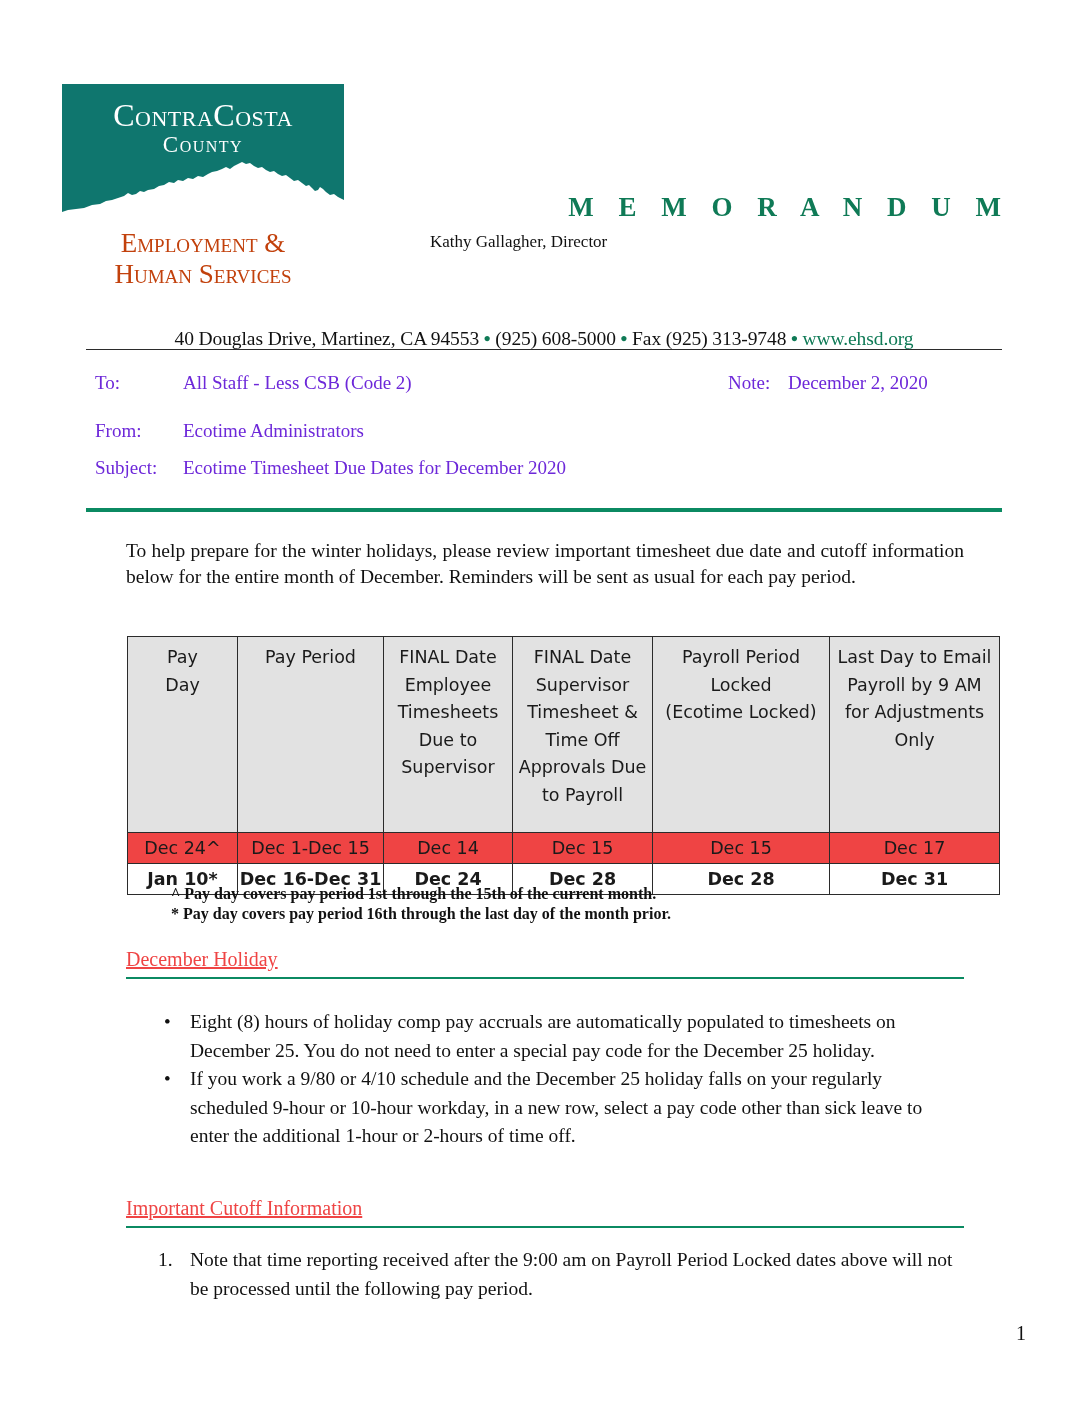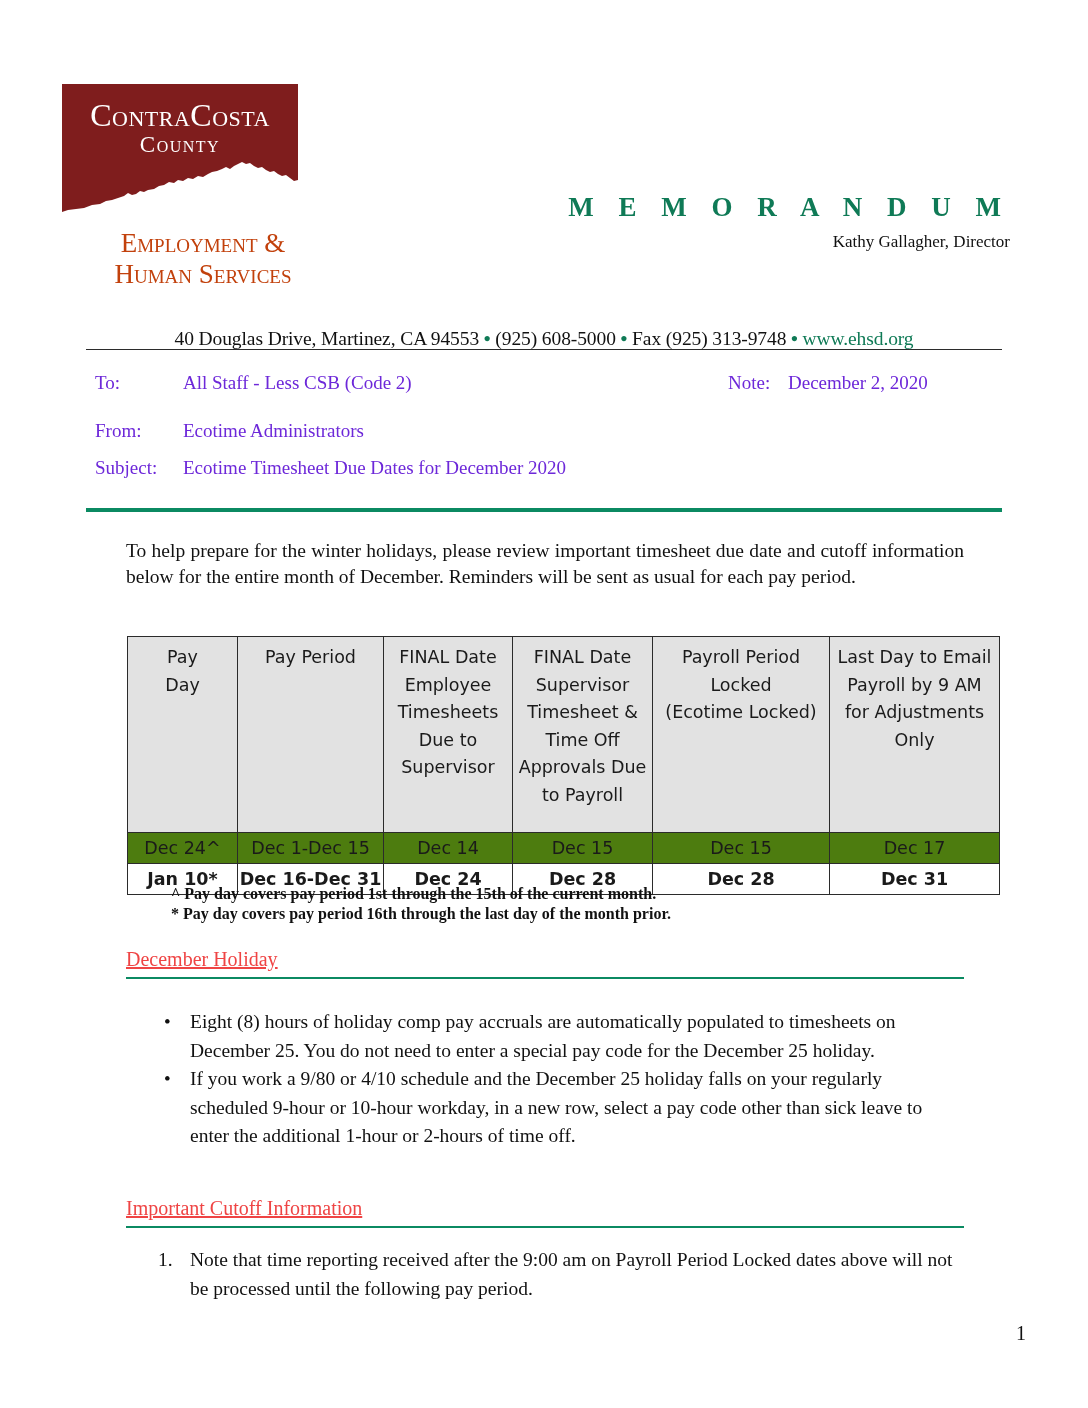--- a/index.html
+++ b/index.html
@@ -26,23 +26,23 @@
 
   
   .logo-block {
     position: absolute;
     left: 62px;
     top: 84px;
     width: 282px;
   }
   .logo-green {
     position: relative;
-    width: 236px;
+    width: 282px;
     height: 138px;
-    background: #7f1d1d;
+    background: #0f766e;
     overflow: hidden;
   }
   .logo-title {
     font-family: "Liberation Serif", "DejaVu Serif", serif;
     color: #ffffff;
     text-align: center;
     padding-top: 14px;
     letter-spacing: 0.5px;
   }
   .logo-title .l1 {
@@ -97,21 +97,21 @@
     font-size: 27px;
     font-weight: bold;
     letter-spacing: 9px;
     font-family: "Liberation Serif", "DejaVu Serif", serif;
   }
   .memo-director {
     position: absolute;
     left: 430px;
     top: 232px;
     width: 580px;
-    text-align: right;
+    text-align: left;
     color: #111111;
     font-size: 17px;
   }
 
   .address-line {
     position: absolute;
     left: 86px;
     top: 315px;
     width: 916px;
     text-align: center;
@@ -210,21 +210,21 @@
     color: #1a1a1a;
   }
   .tbl tbody td {
     font-size: 17.5px;
     line-height: 30px;
     height: 30px;
     color: #1a1a1a;
     vertical-align: middle;
   }
   .tbl tbody tr.row-shaded td {
-    background: #4d7c0f;
+    background: #ef4444;
   }
   .tbl tbody tr.row-plain td {
     background: #ffffff;
     font-weight: bold;
   }
 
   
   .footnotes {
     position: absolute;
     left: 128px;

